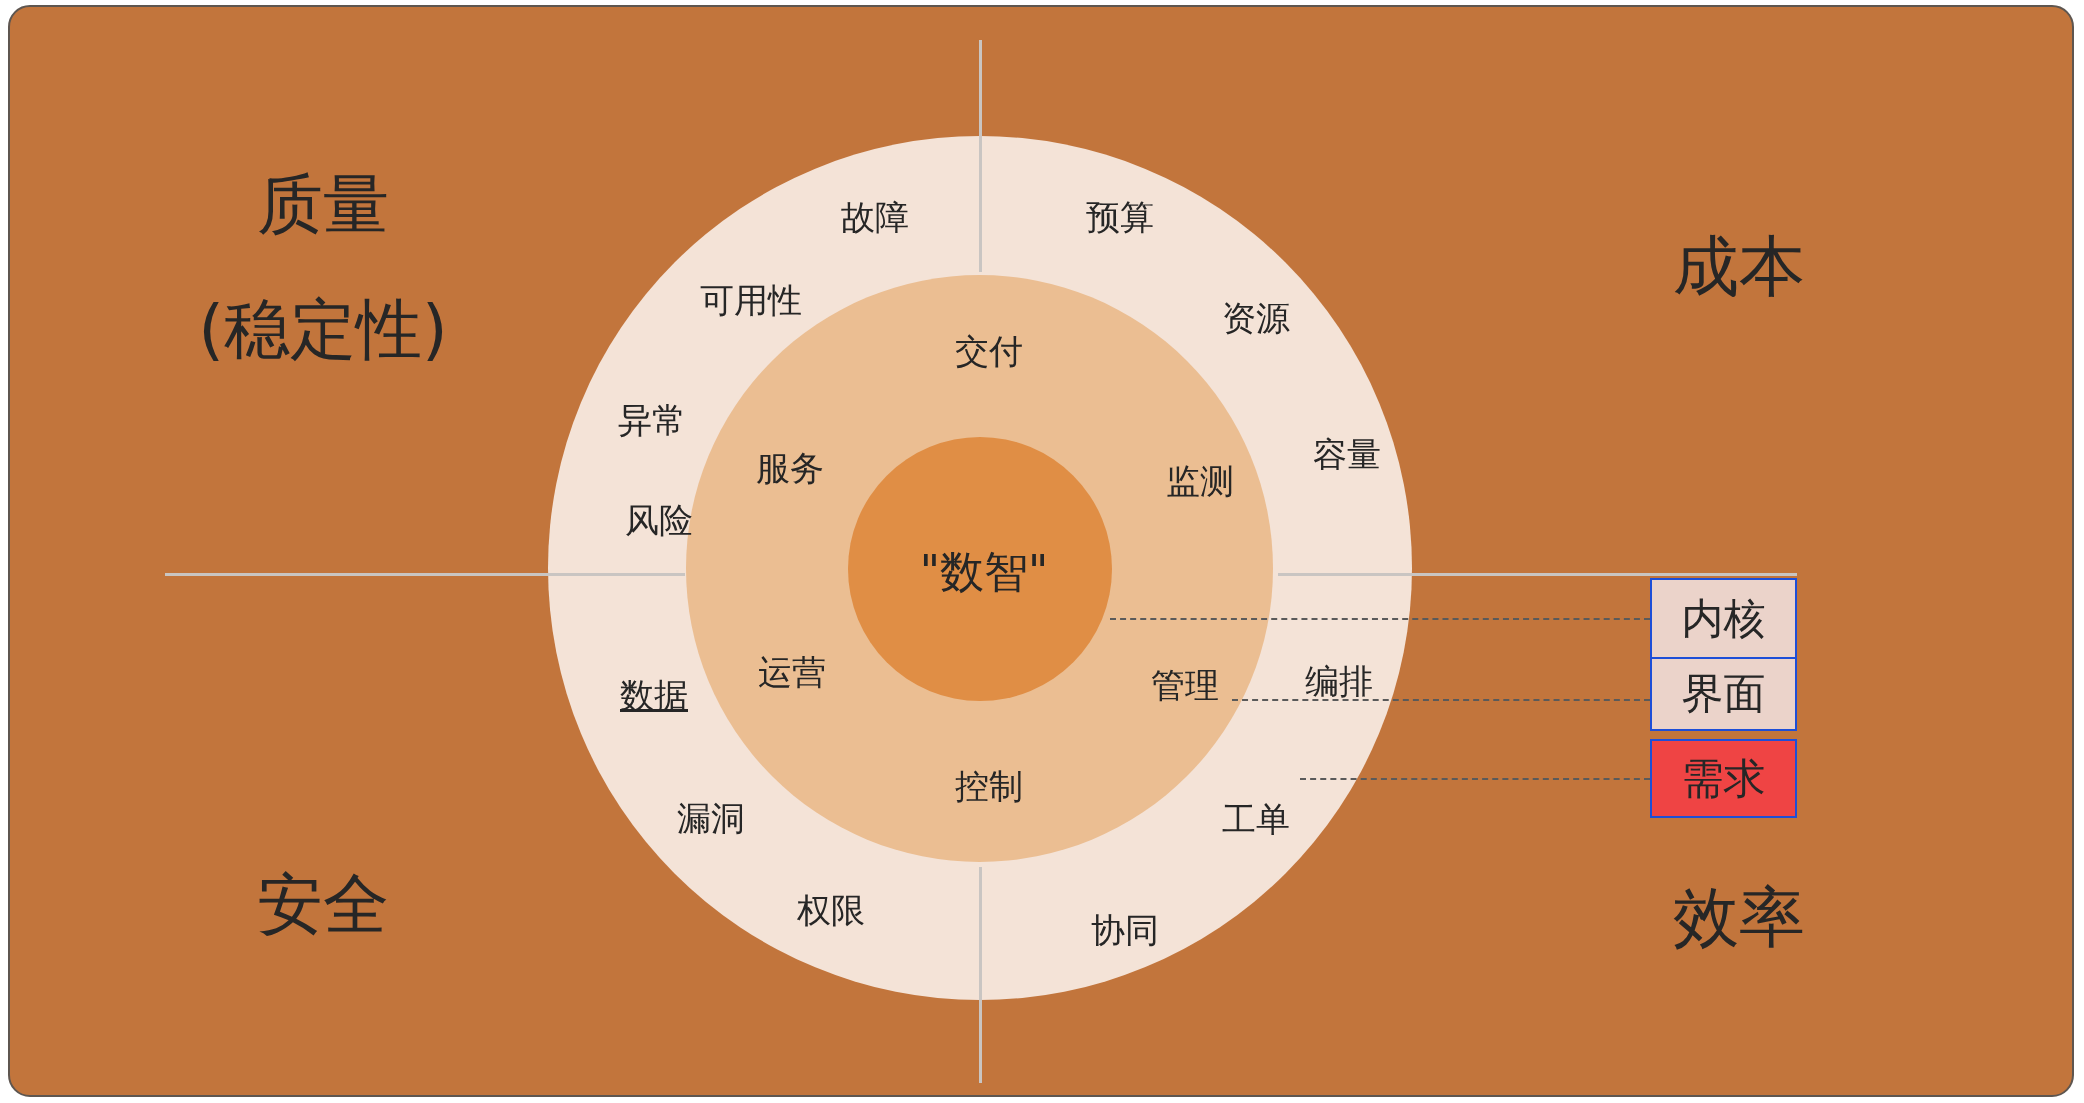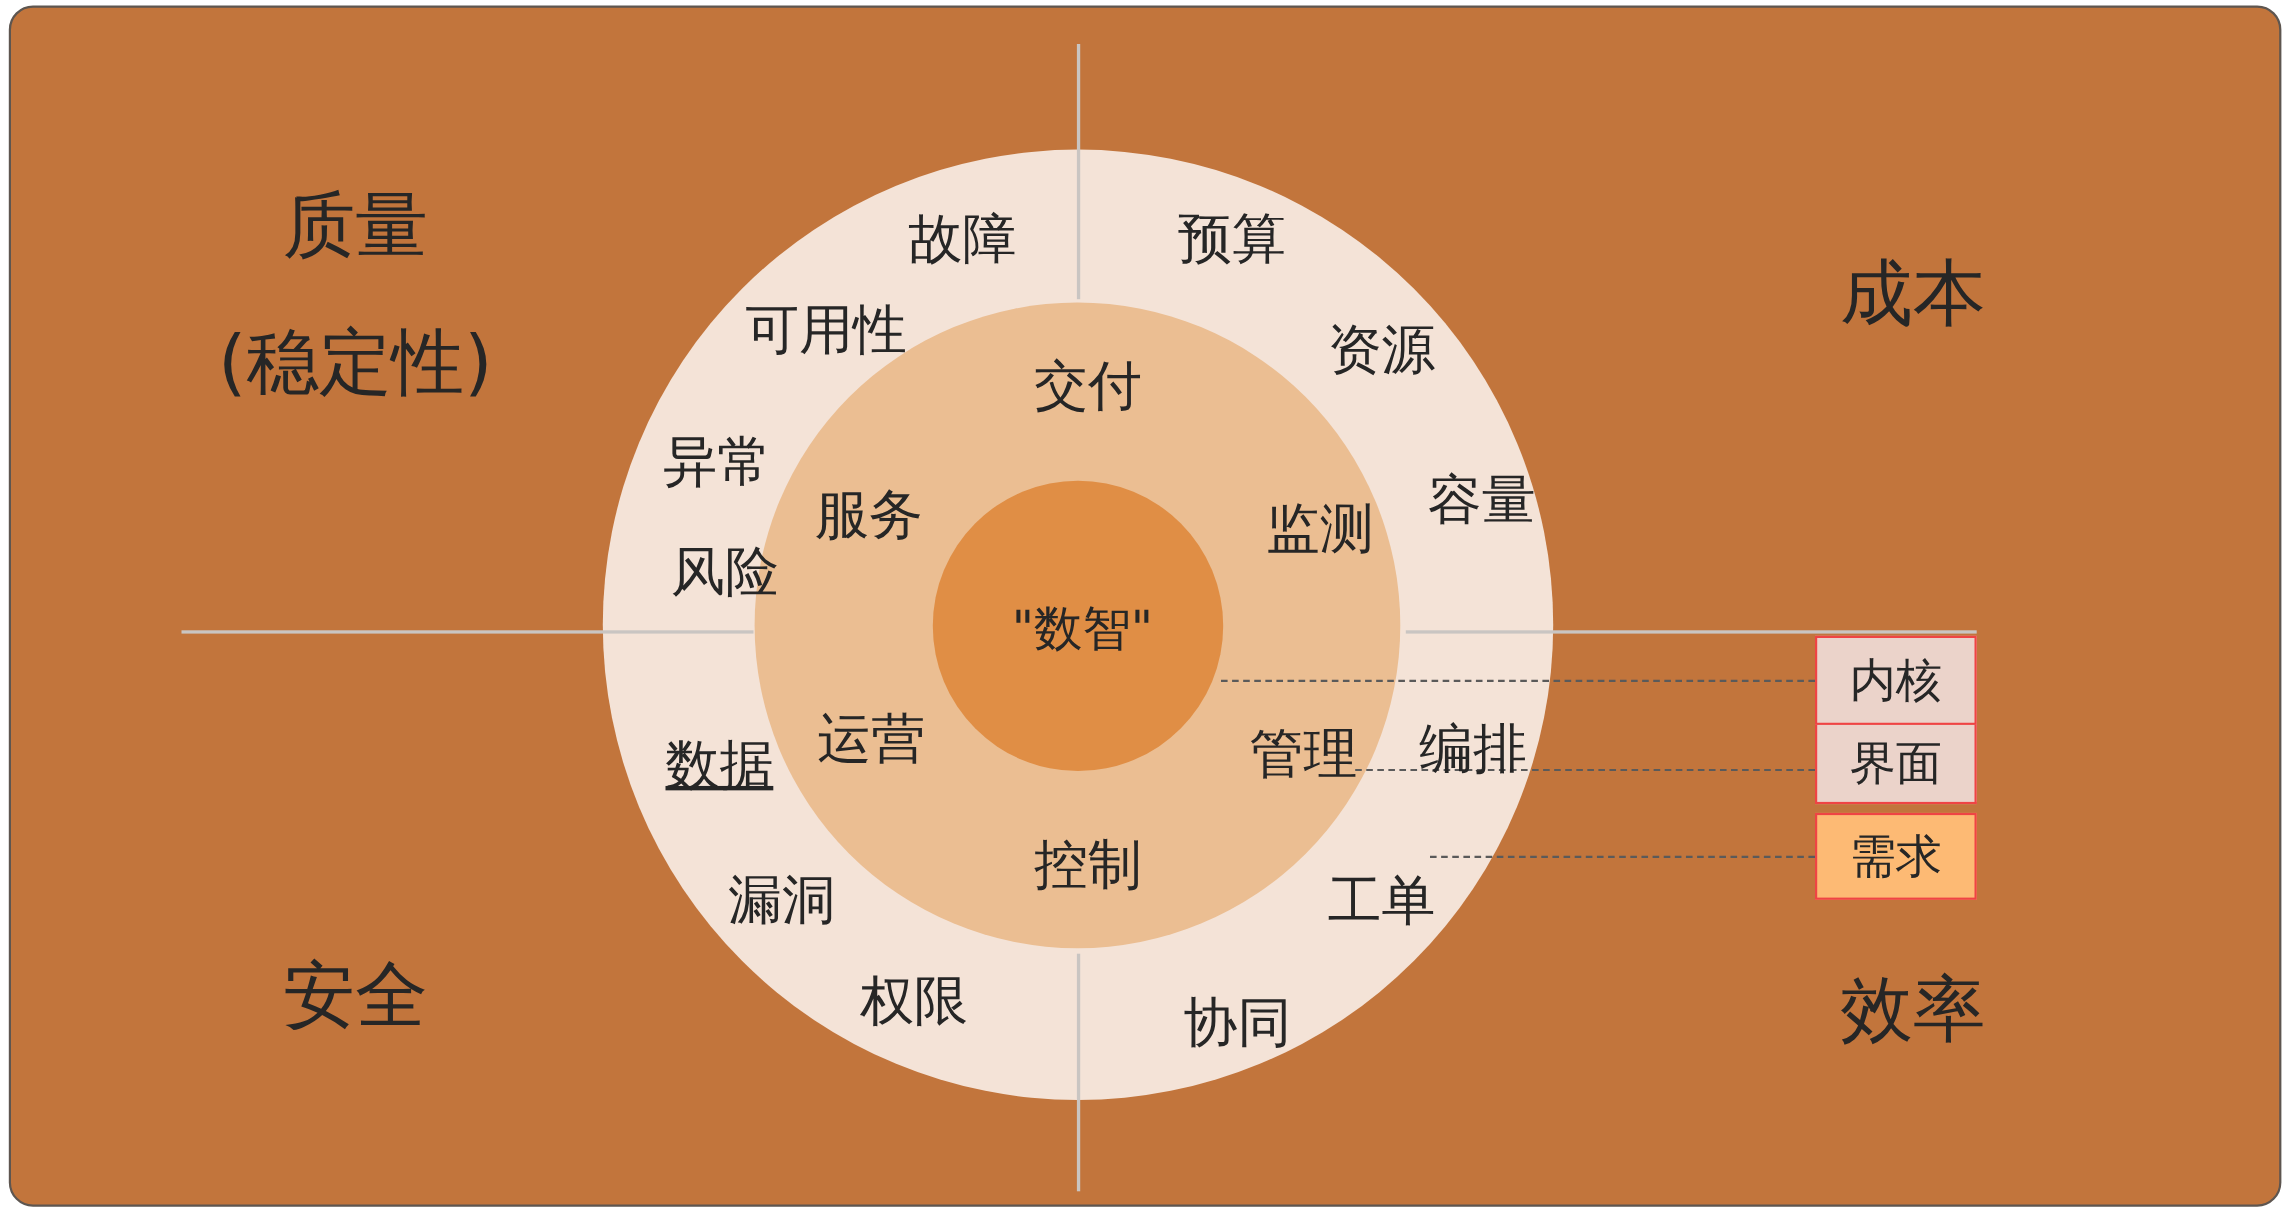--- a/index.html
+++ b/index.html
@@ -3,24 +3,24 @@
 <meta charset="utf-8">
 <style>
   html, body { margin:0; padding:0; background:#ffffff; }
   body { width:2084px; height:1103px; position:relative; overflow:hidden;
          font-family:"DejaVu Sans","Liberation Sans",sans-serif; color:#262626; }
   .panel { position:absolute; left:8px; top:5px; width:2066px; height:1092px;
            border:2px solid #5e5650; border-radius:22px; box-sizing:border-box; }
   .circle { position:absolute; border-radius:50%; }
   .line { position:absolute; }
   .qlabel { position:absolute; font-size:66px; line-height:1; transform:translate(-50%,-50%); white-space:nowrap; }
-  .rlabel { position:absolute; font-size:49px; line-height:1; transform:translate(-50%,-50%); white-space:nowrap; }
+  .rlabel { position:absolute; font-size:34px; line-height:1; transform:translate(-50%,-50%); white-space:nowrap; }
   .dotted { position:absolute; height:0; border-top:2px dashed #5a5a5a; }
   .box { position:absolute; left:1650px; width:147px; box-sizing:border-box;
-         border:2px solid #ef4444; display:flex; align-items:center; justify-content:center;
+         border:2px solid #1d4ed8; display:flex; align-items:center; justify-content:center;
          font-size:42px; }
 </style>
 </head>
 <body>
 
 <div class="panel" style="background:#C2753C;"></div>
 
 <div class="circle" style="left:548px; top:136px; width:864px; height:864px; background:#F4E3D7;"></div>
 <div class="circle" style="left:686px; top:275px; width:587px; height:587px; background:#EBBE92;"></div>
 <div class="circle" style="left:848px; top:437px; width:264px; height:264px; background:#E08E45;"></div>
@@ -33,21 +33,21 @@
 <div class="dotted" style="left:1110px; top:618px; width:540px;"></div>
 <div class="dotted" style="left:1232px; top:699px; width:418px;"></div>
 <div class="dotted" style="left:1300px; top:778px; width:350px;"></div>
 
 <div class="box" style="top:578px; height:82px; background:#EBD3CA; border-bottom-width:3px;">
   <span>内核</span>
 </div>
 <div class="box" style="top:659px; height:72px; background:#EBD3CA; border-top-width:0;">
   <span>界面</span>
 </div>
-<div class="box" style="top:739px; height:79px; background:#fdba74;">
+<div class="box" style="top:739px; height:79px; background:#ef4444;">
   <span>需求</span>
 </div>
 
 <div class="qlabel" style="left:323px; top:205px;">质量</div>
 <div class="qlabel" style="left:323px; top:330px;">(稳定性)</div>
 <div class="qlabel" style="left:1739px; top:267px;">成本</div>
 <div class="qlabel" style="left:323px; top:905px;">安全</div>
 <div class="qlabel" style="left:1739px; top:918px;">效率</div>
 
 <div class="rlabel" style="left:984px; top:572px; font-size:44px;">"数智"</div>

